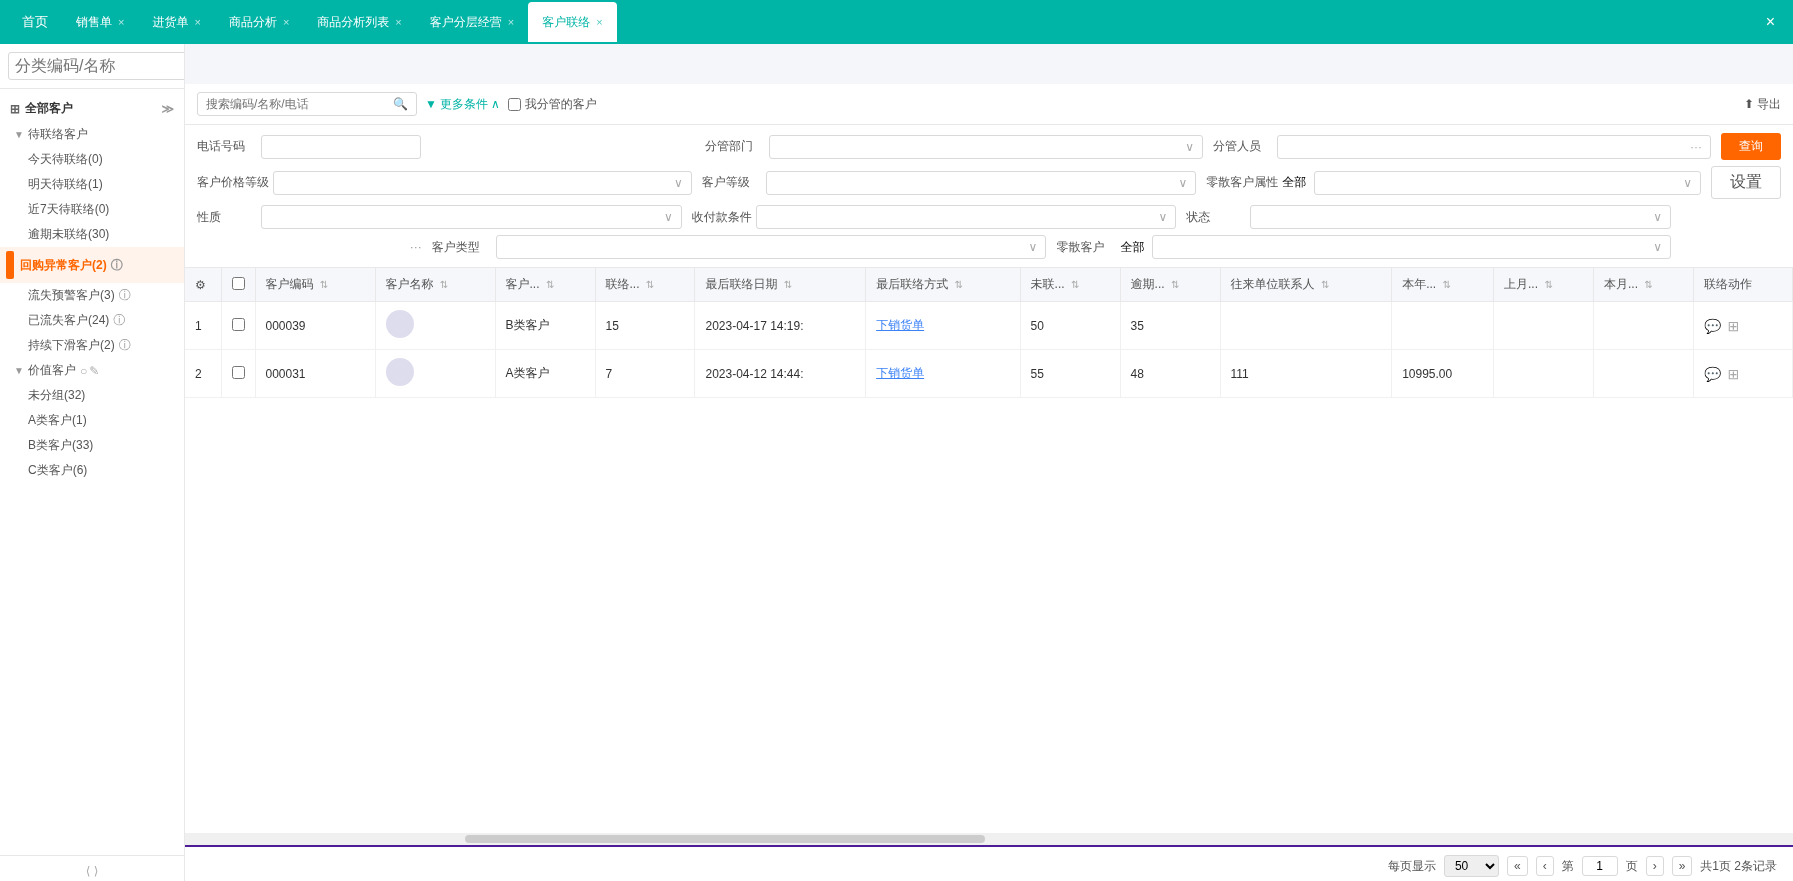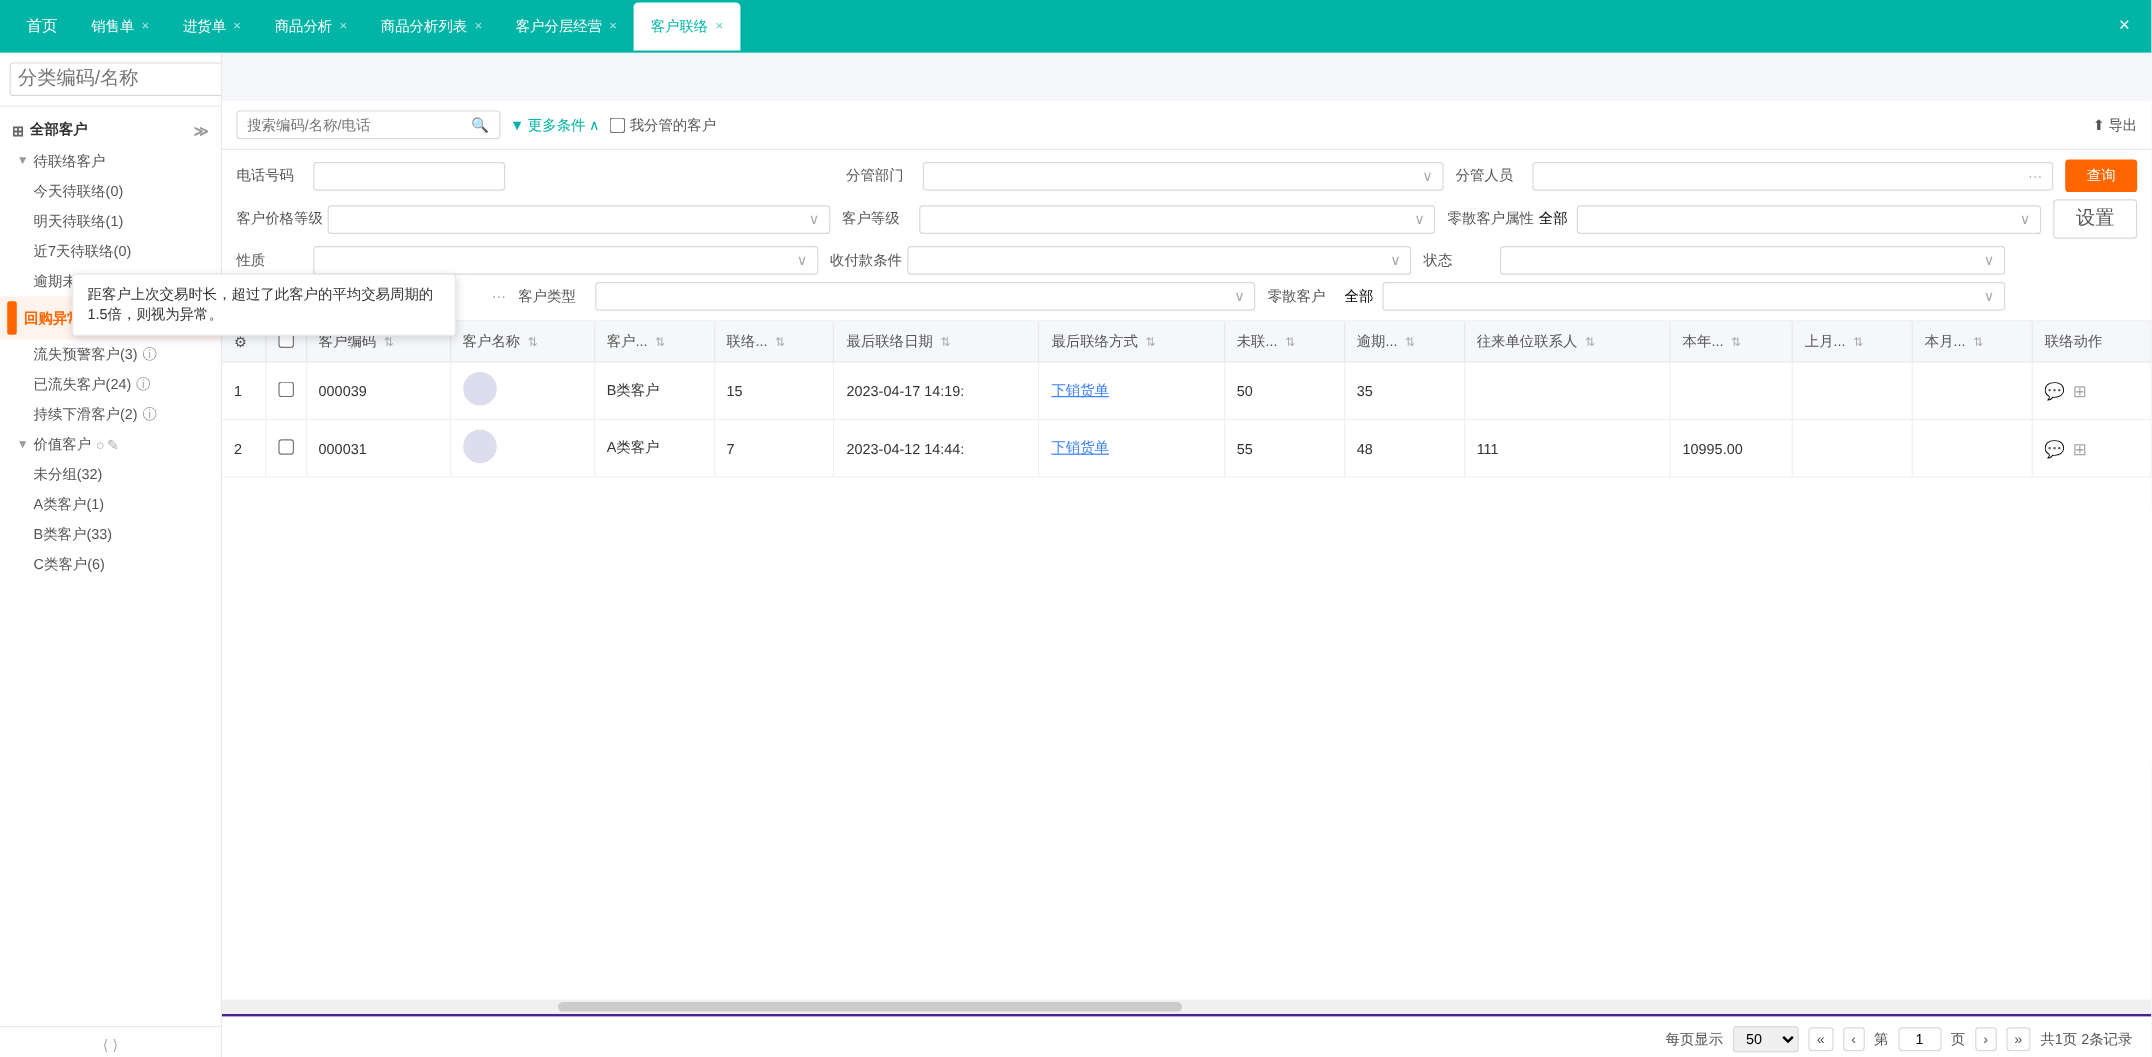--- a/index.html
+++ b/index.html
@@ -538,23 +538,20 @@
           <span style="margin-right:4px;">全部</span>
           <div class="filter-select" style="flex:1;">
             <span></span>
             <span class="caret">∨</span>
           </div>
         </div>
         <div style="width:100px;"></div>
       </div>
     </div>
 
-    <div class="tooltip-popup">
-      <span>距客户上次交易时长，超过了此客户的平均交易周期的1.5倍，则视为异常。</span>
-    </div>
 
     <div class="table-container" style="margin-top:0;">
       <div style="overflow-x:auto;flex:1;">
         <table>
           <thead>
             <tr>
               <th style="width:36px;">
                 <span style="cursor:pointer;">⚙</span>
               </th>
               <th style="width:32px;">

